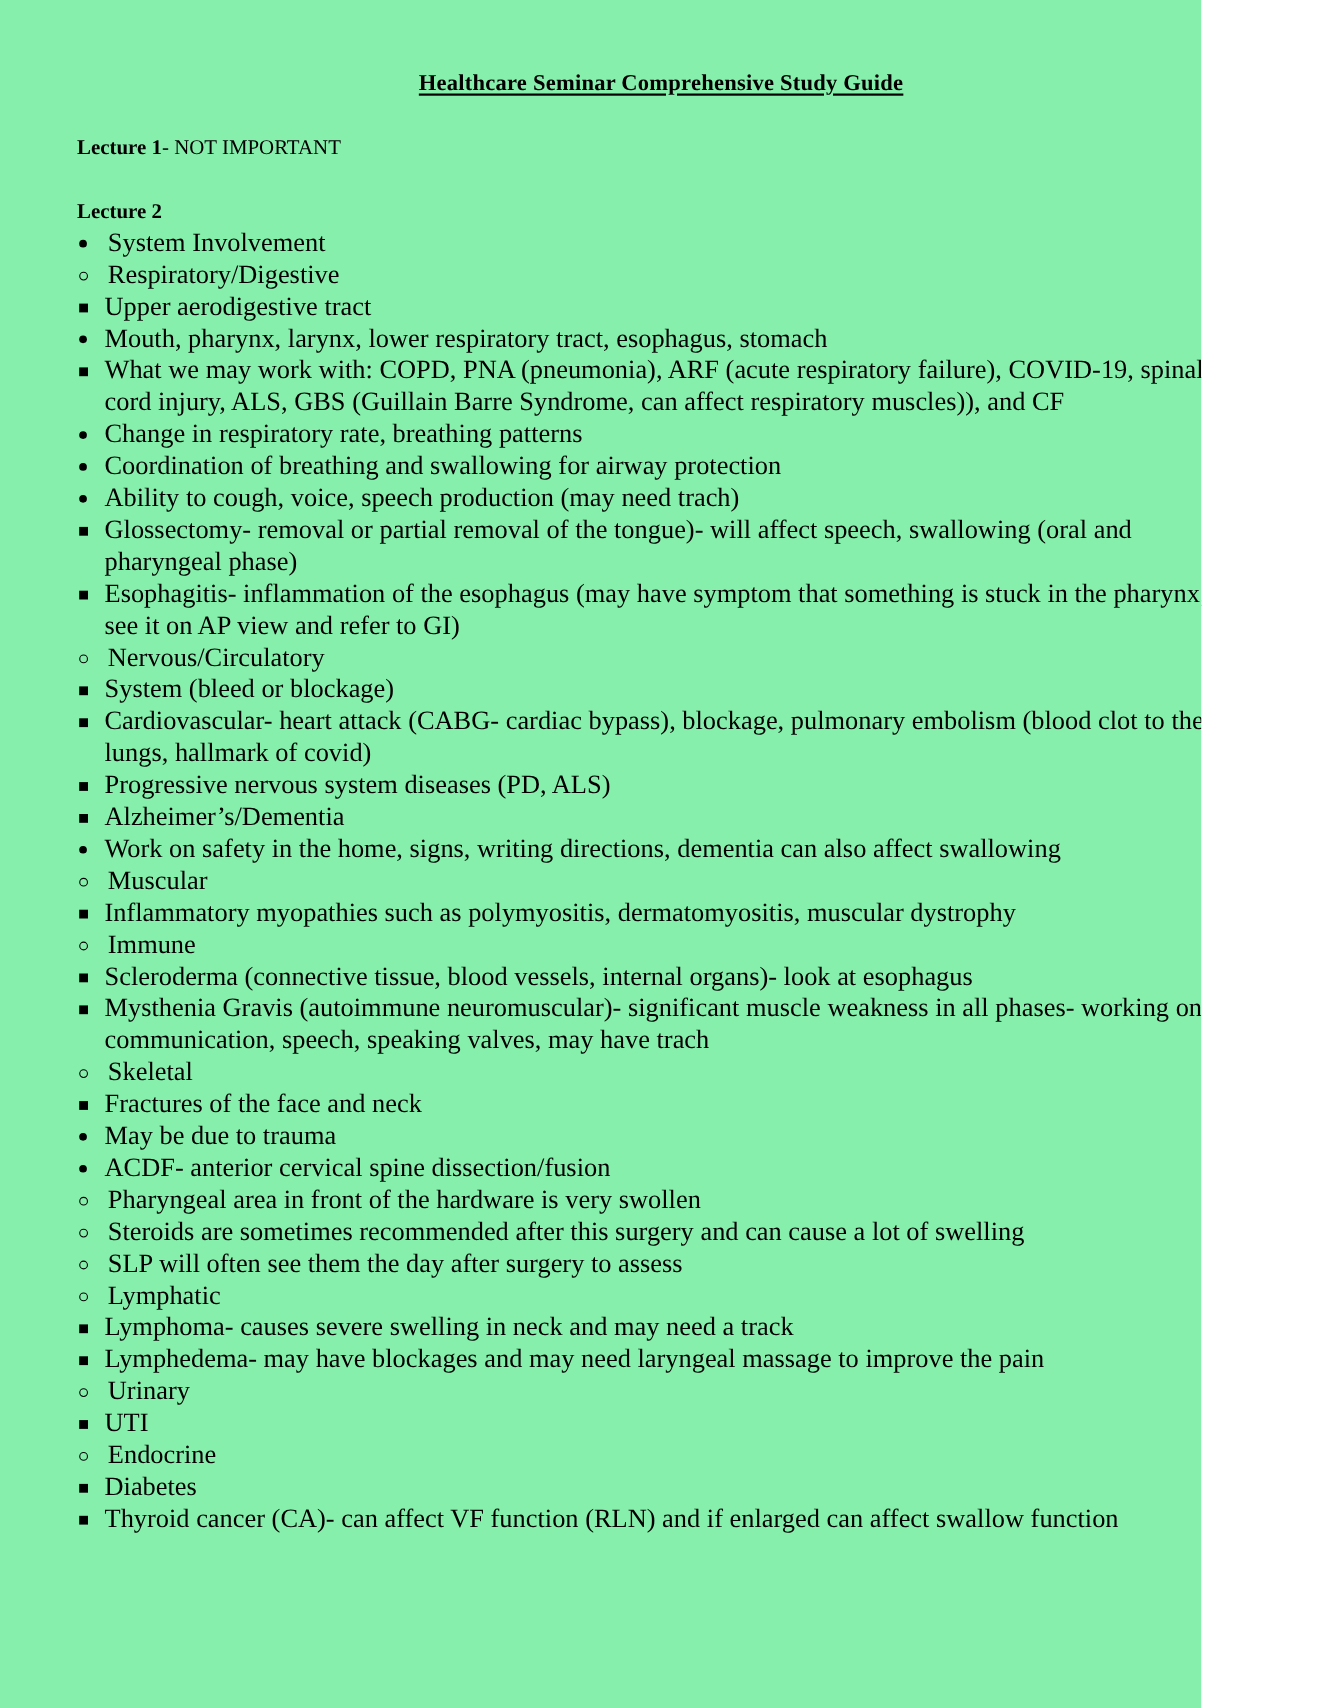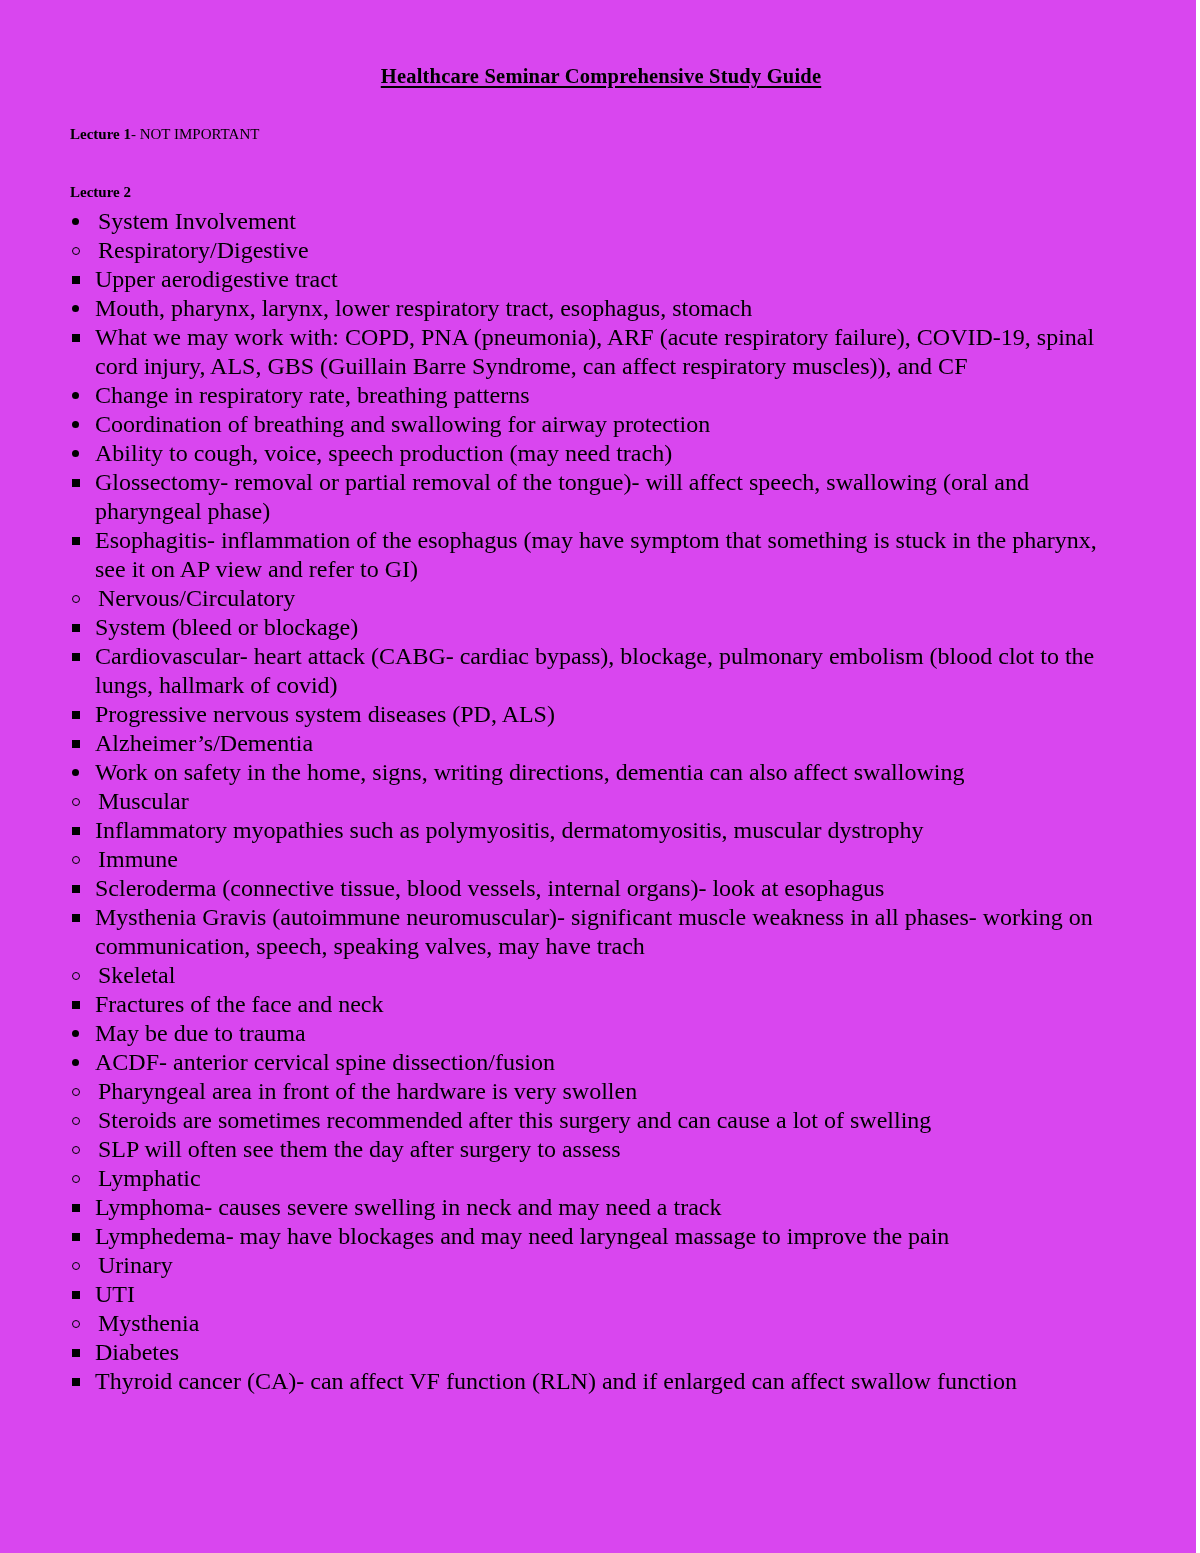--- a/index.html
+++ b/index.html
@@ -3,23 +3,23 @@
 <meta charset="utf-8">
 <title>Healthcare Seminar Comprehensive Study Guide</title>
 <style>
   html, body {
     margin: 0;
     padding: 0;
     background: #ffffff;
   }
   .page {
     position: relative;
-    width: 1196px;
+    width: 1092px;
     height: 1553px;
-    background: #d946ef;
+    background: #86efac;
     font-family: "Liberation Serif", "DejaVu Serif", serif;
     color: #000000;
     overflow: hidden;
     box-sizing: border-box;
     padding: 0;
   }
   .doc-body {
     position: absolute;
     left: 70px;
     top: 62px;
@@ -34,21 +34,21 @@
     margin: 0 0 0 0;
   }
   .doc-title span.u {
     text-decoration: underline;
     text-underline-offset: 3px;
   }
   .spacer-lg { height: 29px; }
   .spacer-sm { height: 29px; }
 
   .lecture-heading {
-    font-size: 15px;
+    font-size: 19px;
     line-height: 29px;
     margin: 0;
     white-space: pre;
   }
   .lecture-heading .b { font-weight: bold; }
   .lecture-heading .n { font-weight: normal; }
 
   ul.lvl {
     list-style: none;
     margin: 0;
@@ -318,21 +318,21 @@
             <ul class="lvl l3">
               <li class="item">
                 <span class="marker bul-square"></span>
                 <span class="txt">UTI</span>
               </li>
             </ul>
           </li>
 
           <li class="item">
             <span class="marker bul-circle"></span>
-            <span class="txt">Mysthenia</span>
+            <span class="txt">Endocrine</span>
 
             <ul class="lvl l3">
               <li class="item">
                 <span class="marker bul-square"></span>
                 <span class="txt">Diabetes</span>
               </li>
               <li class="item">
                 <span class="marker bul-square"></span>
                 <span class="txt">Thyroid cancer (CA)- can affect VF function (RLN) and if enlarged can affect swallow function</span>
               </li>

